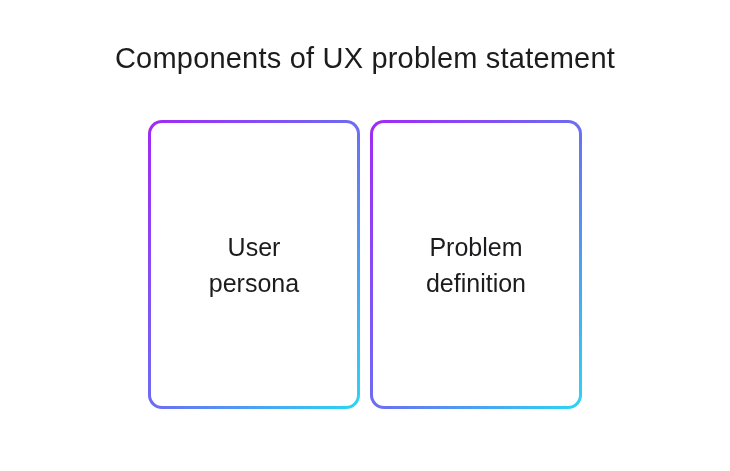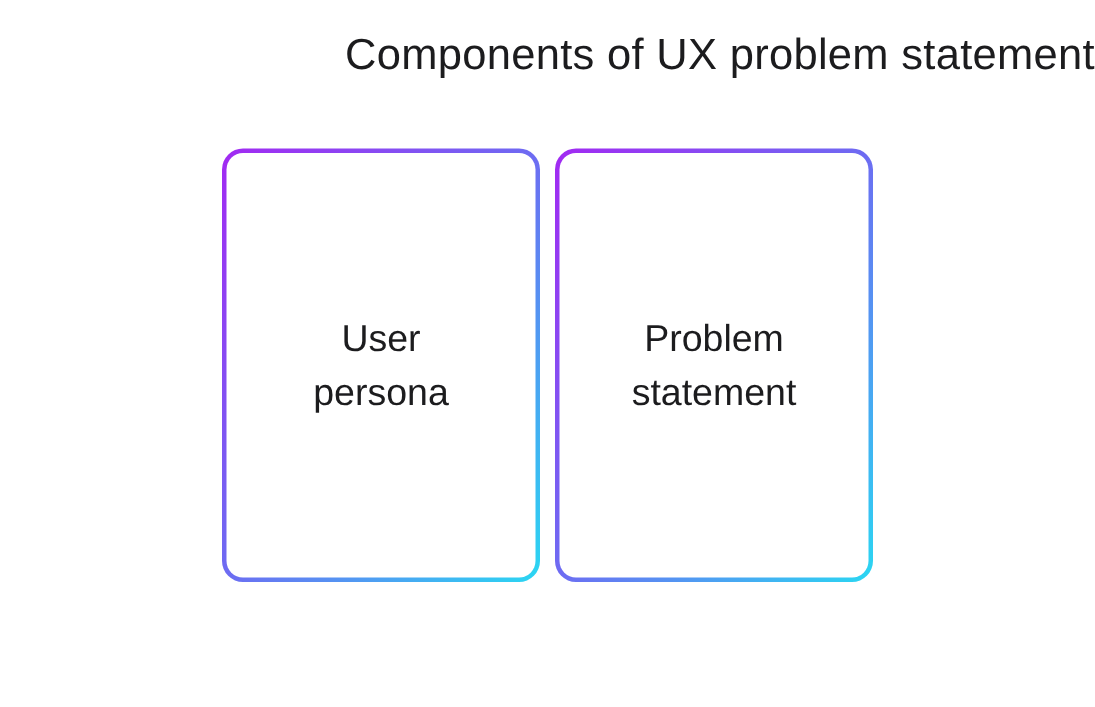--- a/index.html
+++ b/index.html
@@ -13,22 +13,22 @@
     font-family: "Liberation Sans", "DejaVu Sans", sans-serif;
     color: #1c1c1e;
     overflow: hidden;
   }
   .page {
     width: 730px;
     height: 471px;
     box-sizing: border-box;
   }
   .page-title {
-    margin-top: 19px;
-    text-align: right;
+    margin-top: 40px;
+    text-align: center;
     font-size: 29px;
     line-height: 36px;
     font-weight: 500;
     letter-spacing: 0.2px;
     color: #1c1c1e;
   }
   .cards-row {
     display: flex;
     justify-content: center;
     gap: 10px;
@@ -73,19 +73,19 @@
     <div class="card">
       <div class="card-inner">
         <div class="card-label">User
 persona</div>
       </div>
     </div>
 
     <div class="card">
       <div class="card-inner">
         <div class="card-label">Problem
-statement</div>
+definition</div>
       </div>
     </div>
 
 
   </div>
 </div>
 
 </body></html>

